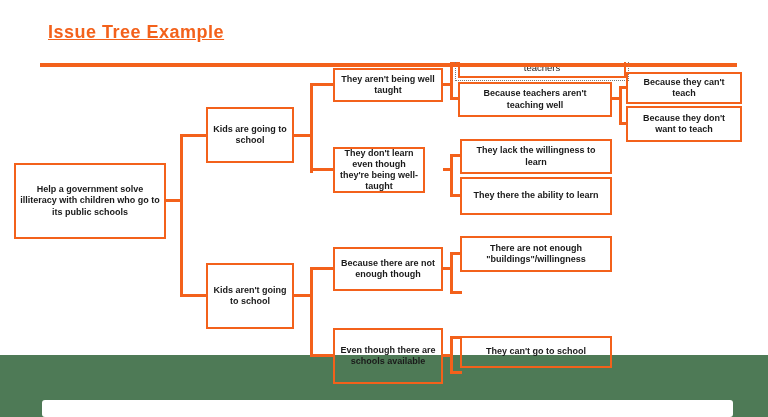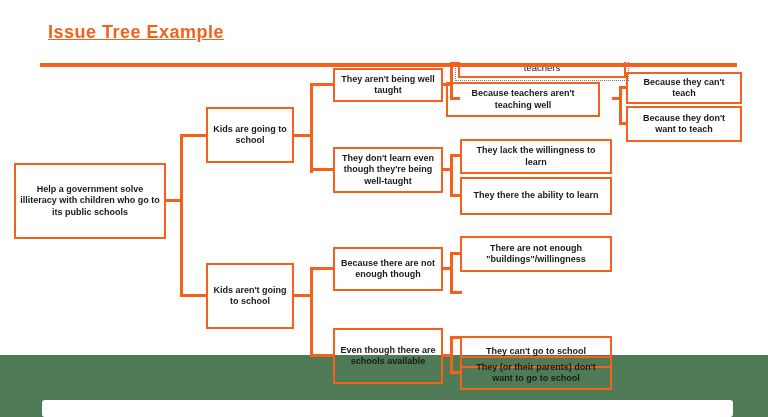--- a/index.html
+++ b/index.html
@@ -87,60 +87,57 @@
   </div>
 
   <div class="node" style="left:206px;top:263px;width:88px;height:66px">
     <span>Kids aren't going to school</span>
   </div>
 
   <div class="node" style="left:333px;top:68px;width:110px;height:34px">
     <span>They aren't being well taught</span>
   </div>
 
-  <div class="node" style="left:333px;top:147px;width:110px;height:46px">
+  <div class="node" style="left:333px;top:147px;width:92px;height:46px">
     <span>They don't learn even though they're being well-taught</span>
   </div>
 
   <div class="node" style="left:333px;top:247px;width:110px;height:44px">
     <span>Because there are not enough though</span>
   </div>
 
   <div class="node" style="left:333px;top:328px;width:110px;height:56px">
     <span>Even though there are schools available</span>
   </div>
 
   <div class="node node--white" style="left:458px;top:45px;width:168px;height:33px">
     <span>Because there are not enough teachers</span>
   </div>
 
-  <div class="node" style="left:446px;top:82px;width:154px;height:35px">
+  <div class="node" style="left:458px;top:82px;width:154px;height:35px">
     <span>Because teachers aren't teaching well</span>
   </div>
 
   <div class="node" style="left:460px;top:139px;width:152px;height:35px">
     <span>They lack the willingness to learn</span>
   </div>
 
   <div class="node" style="left:460px;top:177px;width:152px;height:38px">
     <span>They there the ability to learn</span>
   </div>
 
   <div class="node" style="left:460px;top:236px;width:152px;height:36px">
     <span>There are not enough "buildings"/willingness</span>
   </div>
 
 
   <div class="node" style="left:460px;top:336px;width:152px;height:32px">
     <span>They can't go to school</span>
   </div>
 
-  <div class="node" style="left:460px;top:356px;width:152px;height:34px">
-    <span>They (or their parents) don't want to go to school</span>
-  </div>
 
   <div class="node" style="left:626px;top:72px;width:116px;height:32px">
     <span>Because they can't teach</span>
   </div>
 
   <div class="node" style="left:626px;top:106px;width:116px;height:36px">
     <span>Because they don't want to teach</span>
   </div>
 
 </div>

